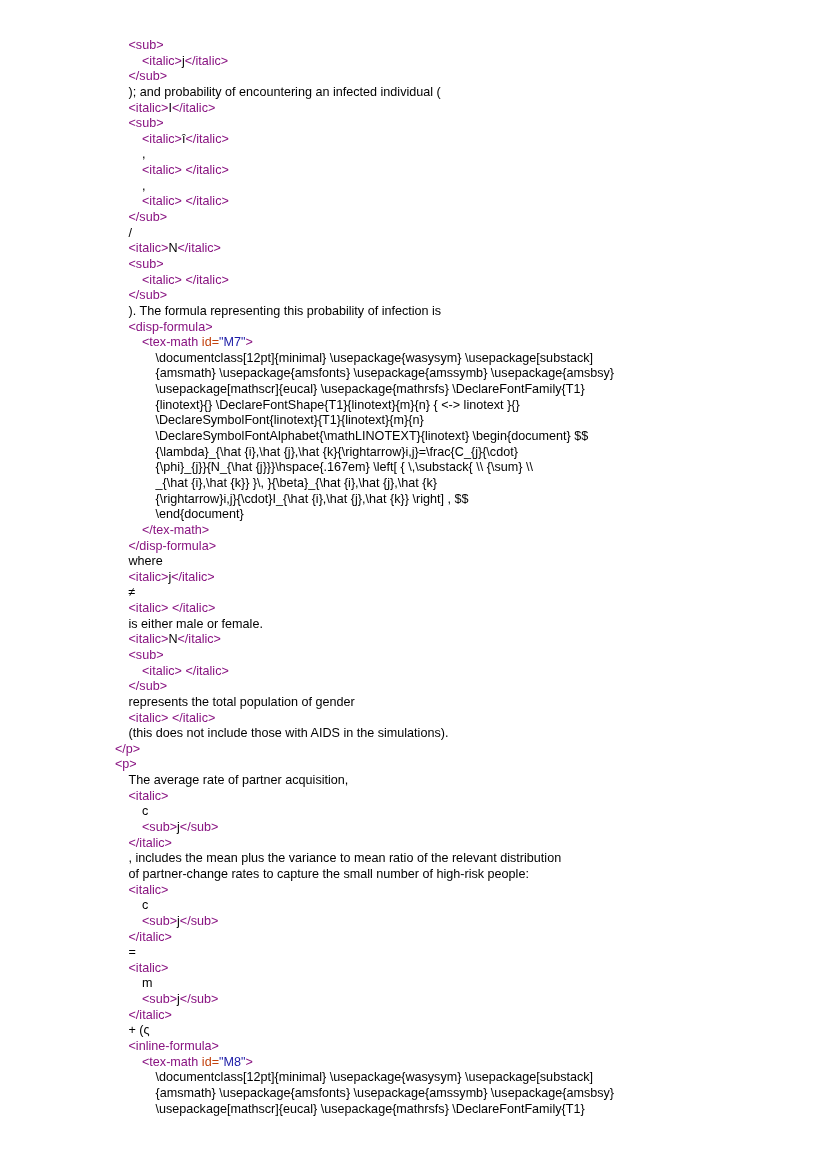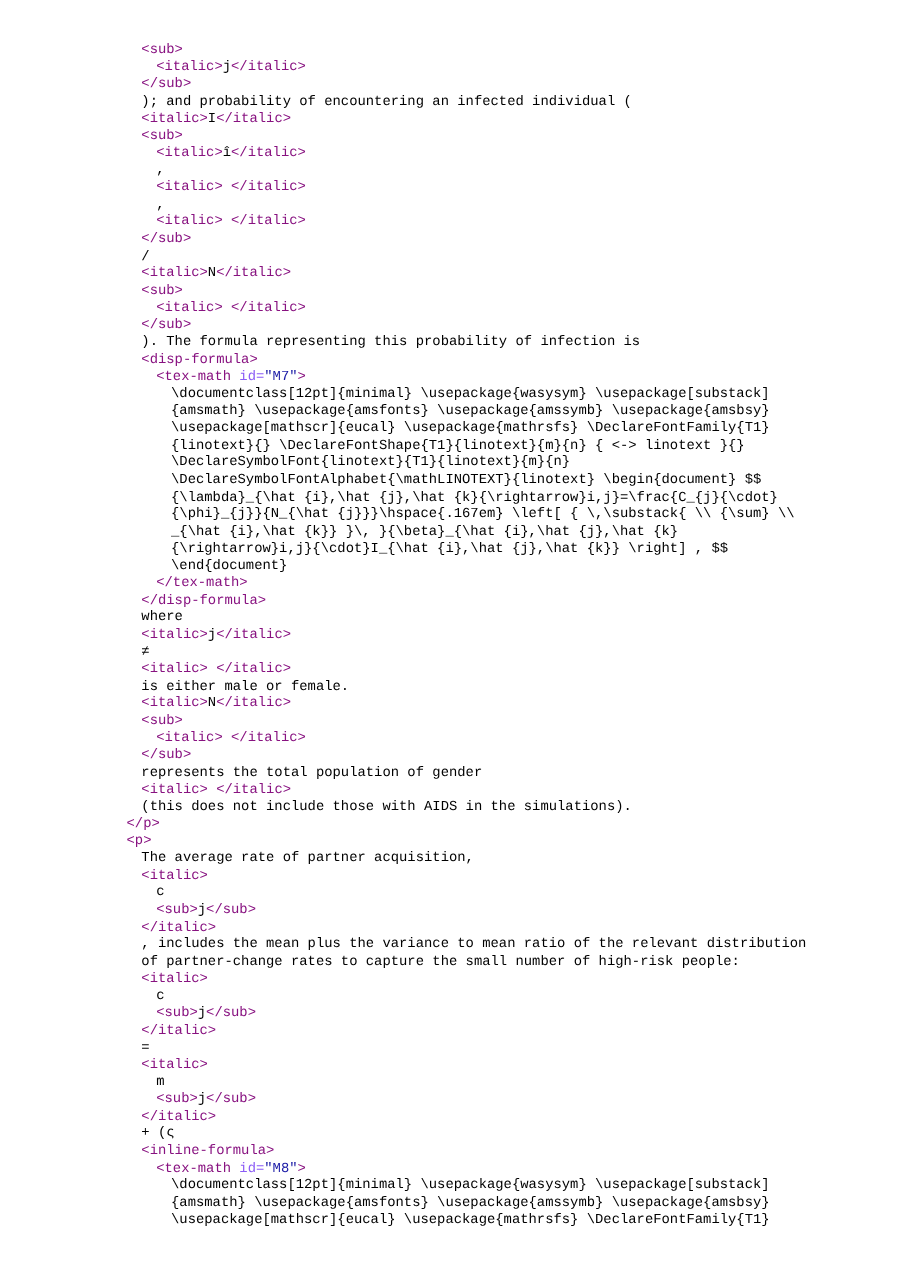--- a/index.html
+++ b/index.html
@@ -1,24 +1,24 @@
 <!DOCTYPE html>
 <html><head>
 <meta charset="utf-8">
 <style>
   html, body { margin: 0; padding: 0; background: #ffffff; }
   body { width: 827px; height: 1170px; overflow: hidden; position: relative; }
   .doc {
     position: absolute; left: 115px; top: 38px;
-    font-family: Liberation Mono, monospace;
+    font-family: Liberation Sans, sans-serif;
     font-size: 12.6px; line-height: 15.65px; color: #000;
     white-space: pre;
   }
   .line { height: 15.65px; }
   .tag { color: #881280; }
-  .attr { color: #8b5cf6; }
+  .attr { color: #c2410c; }
   .val { color: #1a1aa6; }
   .txt { color: #000000; }
 </style>
 </head>
 <body>
 
 <div class="doc" id="doc"><div class="line" style="padding-left: 13.5px;"><span class="tag">&lt;sub&gt;</span></div><div class="line" style="padding-left: 27px;"><span class="tag">&lt;italic&gt;</span><span class="txt">j</span><span class="tag">&lt;/italic&gt;</span></div><div class="line" style="padding-left: 13.5px;"><span class="tag">&lt;/sub&gt;</span></div><div class="line" style="padding-left: 13.5px;"><span class="txt">); and probability of encountering an infected individual (</span></div><div class="line" style="padding-left: 13.5px;"><span class="tag">&lt;italic&gt;</span><span class="txt">I</span><span class="tag">&lt;/italic&gt;</span></div><div class="line" style="padding-left: 13.5px;"><span class="tag">&lt;sub&gt;</span></div><div class="line" style="padding-left: 27px;"><span class="tag">&lt;italic&gt;</span><span class="txt">î</span><span class="tag">&lt;/italic&gt;</span></div><div class="line" style="padding-left: 27px;"><span class="txt">,</span></div><div class="line" style="padding-left: 27px;"><span class="tag">&lt;italic&gt;</span><span class="txt"> </span><span class="tag">&lt;/italic&gt;</span></div><div class="line" style="padding-left: 27px;"><span class="txt">,</span></div><div class="line" style="padding-left: 27px;"><span class="tag">&lt;italic&gt;</span><span class="txt"> </span><span class="tag">&lt;/italic&gt;</span></div><div class="line" style="padding-left: 13.5px;"><span class="tag">&lt;/sub&gt;</span></div><div class="line" style="padding-left: 13.5px;"><span class="txt">/</span></div><div class="line" style="padding-left: 13.5px;"><span class="tag">&lt;italic&gt;</span><span class="txt">N</span><span class="tag">&lt;/italic&gt;</span></div><div class="line" style="padding-left: 13.5px;"><span class="tag">&lt;sub&gt;</span></div><div class="line" style="padding-left: 27px;"><span class="tag">&lt;italic&gt;</span><span class="txt"> </span><span class="tag">&lt;/italic&gt;</span></div><div class="line" style="padding-left: 13.5px;"><span class="tag">&lt;/sub&gt;</span></div><div class="line" style="padding-left: 13.5px;"><span class="txt">). The formula representing this probability of infection is</span></div><div class="line" style="padding-left: 13.5px;"><span class="tag">&lt;disp-formula&gt;</span></div><div class="line" style="padding-left: 27px;"><span class="tag">&lt;tex-math </span><span class="attr">id=</span><span class="val">"M7"</span><span class="tag">&gt;</span></div><div class="line" style="padding-left: 40.5px;"><span class="txt">\documentclass[12pt]{minimal} \usepackage{wasysym} \usepackage[substack]</span></div><div class="line" style="padding-left: 40.5px;"><span class="txt">{amsmath} \usepackage{amsfonts} \usepackage{amssymb} \usepackage{amsbsy}</span></div><div class="line" style="padding-left: 40.5px;"><span class="txt">\usepackage[mathscr]{eucal} \usepackage{mathrsfs} \DeclareFontFamily{T1}</span></div><div class="line" style="padding-left: 40.5px;"><span class="txt">{linotext}{} \DeclareFontShape{T1}{linotext}{m}{n} { &lt;-&gt; linotext }{}</span></div><div class="line" style="padding-left: 40.5px;"><span class="txt">\DeclareSymbolFont{linotext}{T1}{linotext}{m}{n}</span></div><div class="line" style="padding-left: 40.5px;"><span class="txt">\DeclareSymbolFontAlphabet{\mathLINOTEXT}{linotext} \begin{document} $$</span></div><div class="line" style="padding-left: 40.5px;"><span class="txt">{\lambda}_{\hat {i},\hat {j},\hat {k}{\rightarrow}i,j}=\frac{C_{j}{\cdot}</span></div><div class="line" style="padding-left: 40.5px;"><span class="txt">{\phi}_{j}}{N_{\hat {j}}}\hspace{.167em} \left[ { \,\substack{ \\ {\sum} \\</span></div><div class="line" style="padding-left: 40.5px;"><span class="txt">_{\hat {i},\hat {k}} }\, }{\beta}_{\hat {i},\hat {j},\hat {k}</span></div><div class="line" style="padding-left: 40.5px;"><span class="txt">{\rightarrow}i,j}{\cdot}I_{\hat {i},\hat {j},\hat {k}} \right] , $$</span></div><div class="line" style="padding-left: 40.5px;"><span class="txt">\end{document}</span></div><div class="line" style="padding-left: 27px;"><span class="tag">&lt;/tex-math&gt;</span></div><div class="line" style="padding-left: 13.5px;"><span class="tag">&lt;/disp-formula&gt;</span></div><div class="line" style="padding-left: 13.5px;"><span class="txt">where</span></div><div class="line" style="padding-left: 13.5px;"><span class="tag">&lt;italic&gt;</span><span class="txt">j</span><span class="tag">&lt;/italic&gt;</span></div><div class="line" style="padding-left: 13.5px;"><span class="txt">≠</span></div><div class="line" style="padding-left: 13.5px;"><span class="tag">&lt;italic&gt;</span><span class="txt"> </span><span class="tag">&lt;/italic&gt;</span></div><div class="line" style="padding-left: 13.5px;"><span class="txt">is either male or female.</span></div><div class="line" style="padding-left: 13.5px;"><span class="tag">&lt;italic&gt;</span><span class="txt">N</span><span class="tag">&lt;/italic&gt;</span></div><div class="line" style="padding-left: 13.5px;"><span class="tag">&lt;sub&gt;</span></div><div class="line" style="padding-left: 27px;"><span class="tag">&lt;italic&gt;</span><span class="txt"> </span><span class="tag">&lt;/italic&gt;</span></div><div class="line" style="padding-left: 13.5px;"><span class="tag">&lt;/sub&gt;</span></div><div class="line" style="padding-left: 13.5px;"><span class="txt">represents the total population of gender</span></div><div class="line" style="padding-left: 13.5px;"><span class="tag">&lt;italic&gt;</span><span class="txt"> </span><span class="tag">&lt;/italic&gt;</span></div><div class="line" style="padding-left: 13.5px;"><span class="txt">(this does not include those with AIDS in the simulations).</span></div><div class="line" style="padding-left: 0px;"><span class="tag">&lt;/p&gt;</span></div><div class="line" style="padding-left: 0px;"><span class="tag">&lt;p&gt;</span></div><div class="line" style="padding-left: 13.5px;"><span class="txt">The average rate of partner acquisition,</span></div><div class="line" style="padding-left: 13.5px;"><span class="tag">&lt;italic&gt;</span></div><div class="line" style="padding-left: 27px;"><span class="txt">c</span></div><div class="line" style="padding-left: 27px;"><span class="tag">&lt;sub&gt;</span><span class="txt">j</span><span class="tag">&lt;/sub&gt;</span></div><div class="line" style="padding-left: 13.5px;"><span class="tag">&lt;/italic&gt;</span></div><div class="line" style="padding-left: 13.5px;"><span class="txt">, includes the mean plus the variance to mean ratio of the relevant distribution</span></div><div class="line" style="padding-left: 13.5px;"><span class="txt">of partner-change rates to capture the small number of high-risk people:</span></div><div class="line" style="padding-left: 13.5px;"><span class="tag">&lt;italic&gt;</span></div><div class="line" style="padding-left: 27px;"><span class="txt">c</span></div><div class="line" style="padding-left: 27px;"><span class="tag">&lt;sub&gt;</span><span class="txt">j</span><span class="tag">&lt;/sub&gt;</span></div><div class="line" style="padding-left: 13.5px;"><span class="tag">&lt;/italic&gt;</span></div><div class="line" style="padding-left: 13.5px;"><span class="txt">=</span></div><div class="line" style="padding-left: 13.5px;"><span class="tag">&lt;italic&gt;</span></div><div class="line" style="padding-left: 27px;"><span class="txt">m</span></div><div class="line" style="padding-left: 27px;"><span class="tag">&lt;sub&gt;</span><span class="txt">j</span><span class="tag">&lt;/sub&gt;</span></div><div class="line" style="padding-left: 13.5px;"><span class="tag">&lt;/italic&gt;</span></div><div class="line" style="padding-left: 13.5px;"><span class="txt">+ (ς</span></div><div class="line" style="padding-left: 13.5px;"><span class="tag">&lt;inline-formula&gt;</span></div><div class="line" style="padding-left: 27px;"><span class="tag">&lt;tex-math </span><span class="attr">id=</span><span class="val">"M8"</span><span class="tag">&gt;</span></div><div class="line" style="padding-left: 40.5px;"><span class="txt">\documentclass[12pt]{minimal} \usepackage{wasysym} \usepackage[substack]</span></div><div class="line" style="padding-left: 40.5px;"><span class="txt">{amsmath} \usepackage{amsfonts} \usepackage{amssymb} \usepackage{amsbsy}</span></div><div class="line" style="padding-left: 40.5px;"><span class="txt">\usepackage[mathscr]{eucal} \usepackage{mathrsfs} \DeclareFontFamily{T1}</span></div></div>
 
 </body></html>

